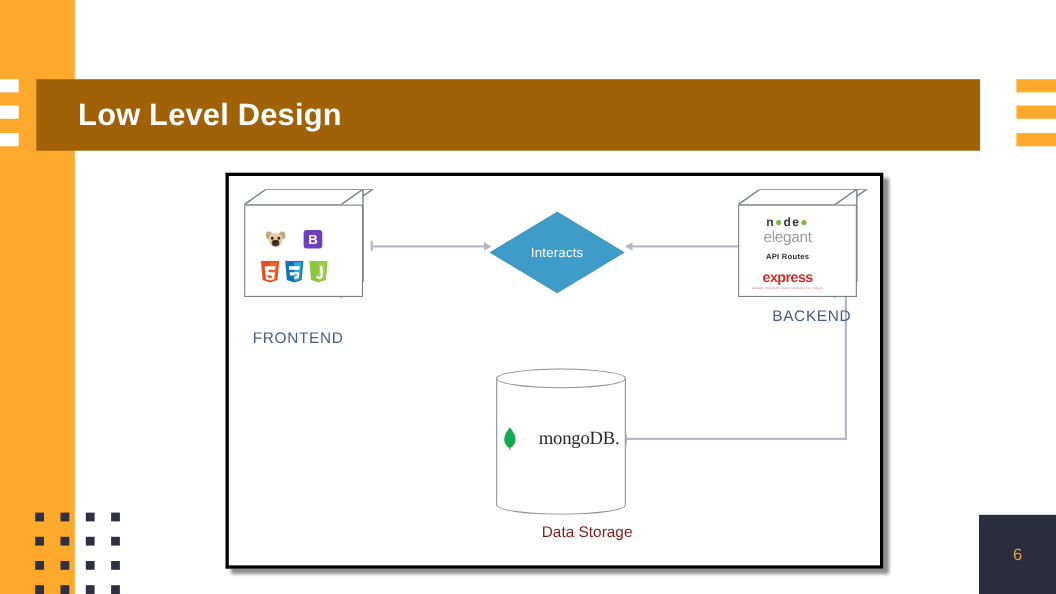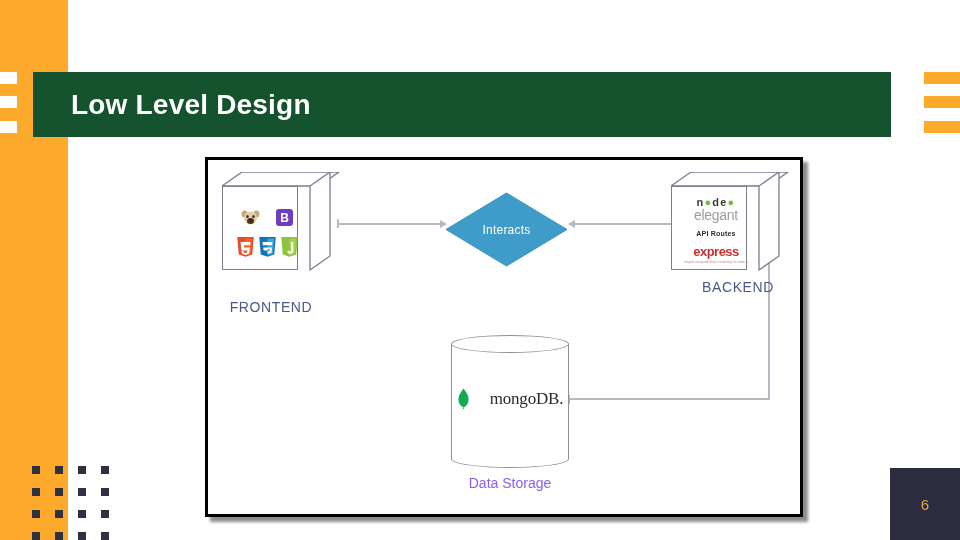--- a/index.html
+++ b/index.html
@@ -66,21 +66,21 @@
     background: #2f3142;
   }
 
   
   .title-bar {
     position: absolute;
     left: 33px;
     top: 72px;
     width: 858px;
     height: 65px;
-    background: #14532d;
+    background: #a16207;
     display: flex;
     align-items: center;
   }
   .title-text {
     color: #ffffff;
     font-size: 28px;
     font-weight: bold;
     letter-spacing: 0.2px;
     margin-left: 38px;
   }
@@ -148,21 +148,21 @@
   }
 
   
   .cube {
     position: absolute;
   }
   .cube .face-front {
     position: absolute;
     left: 0;
     top: 14px;
-    width: 76px;
+    width: 108px;
     height: 84px;
     background: #ffffff;
     border: 1.4px solid #7b7f8c;
     box-sizing: border-box;
     z-index: 3;
   }
   .cube .top-poly, .cube .side-poly {
     position: absolute;
     left: 0; top: 0;
   }
@@ -329,22 +329,22 @@
     font-size: 17px;
     color: #2a2a2a;
     letter-spacing: -0.2px;
     line-height: 1;
   }
   .cyl-label {
     position: absolute;
     left: -6px;
     top: 140px;
     width: 130px;
-    text-align: center;
-    color: #8b5cf6;
+    text-align: right;
+    color: #7f1d1d;
     font-size: 14px;
   }
 </style>
 </head>
 <body>
 
 <div id="slide">
 
   <div class="orange-band"></div>
   <div class="white-bar b1"></div>

